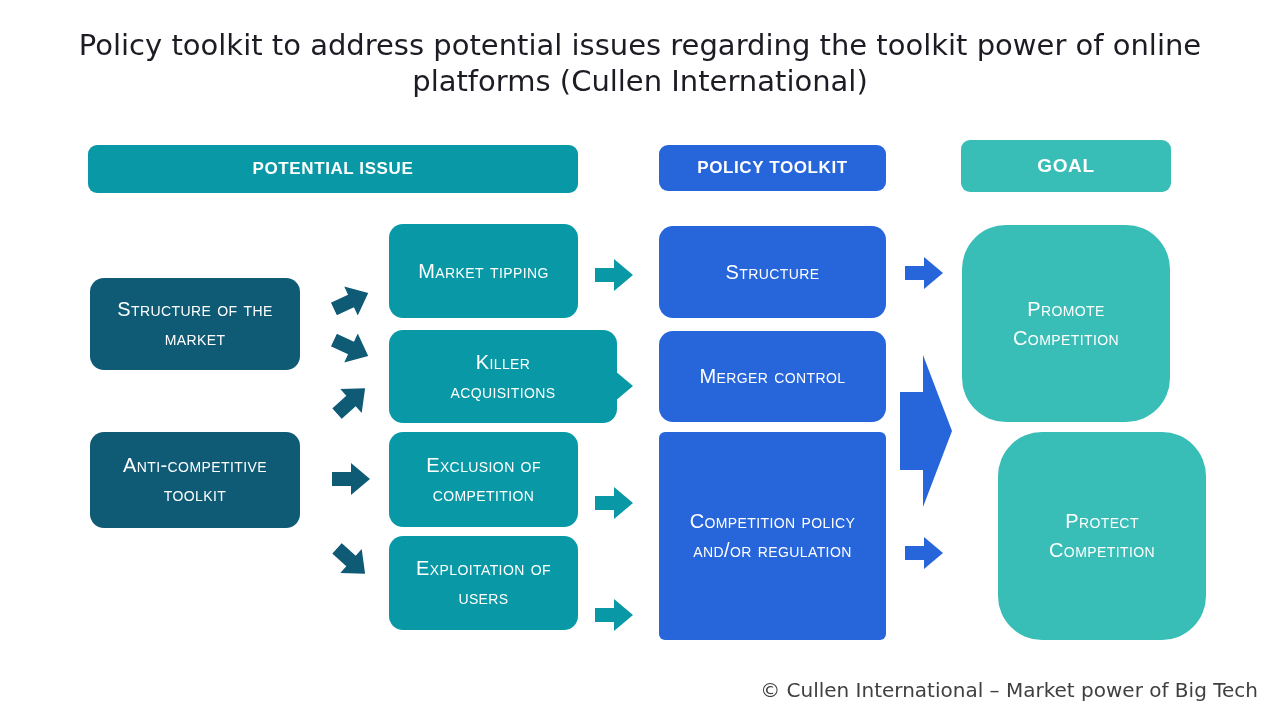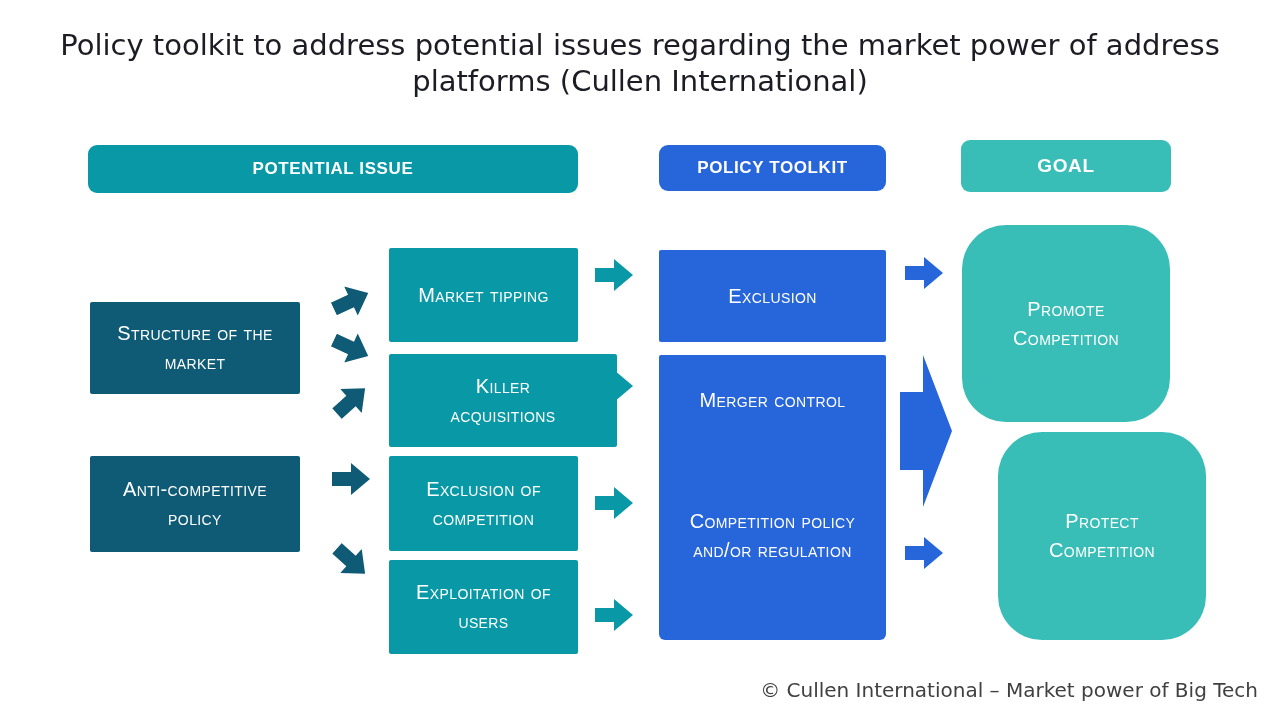--- a/index.html
+++ b/index.html
@@ -27,21 +27,21 @@
   .lbl{
     font-variant:small-caps;
     font-size:20px;line-height:1.45;letter-spacing:.4px;font-weight:500;
   }
   .hdr-lbl{font-size:17px;font-weight:700;letter-spacing:.6px;}
   .bg-teal{background:var(--teal);}
   .bg-dark{background:var(--dark-teal);}
   .bg-blue{background:var(--blue);}
   .bg-lteal{background:var(--light-teal);}
   .r9{border-radius:9px;}
-  .r14{border-radius:2px;margin-top:24px;}
+  .r14{border-radius:14px;}
   .r42{border-radius:6px;align-items:center;}
   .r44{border-radius:44px;}
   .w135{max-width:135px;}
   .w130{max-width:130px;}
   .w150{max-width:150px;}
   .w170{max-width:170px;}
   .w185{max-width:185px;}
   .w200{max-width:200px;}
   .arrow{position:absolute;width:38px;height:32px;}
   .arrow svg,.bigarrow svg{display:block;width:100%;height:100%;}
@@ -53,37 +53,37 @@
     position:absolute;top:678px;right:22px;
     font-family:"DejaVu Sans",sans-serif;
     font-size:20px;font-weight:400;color:#404040;
   }
 </style>
 </head>
 <body>
 
 <div class="canvas">
 
-  <h1 class="title">Policy toolkit to address potential issues regarding the market power of address platforms (Cullen International)</h1>
+  <h1 class="title">Policy toolkit to address potential issues regarding the toolkit power of online platforms (Cullen International)</h1>
 
   <div class="box bg-teal r9" style="left:88px;top:145px;width:490px;height:48px;">
     <span class="hdr-lbl">POTENTIAL ISSUE</span>
   </div>
   <div class="box bg-blue r9" style="left:659px;top:145px;width:227px;height:46px;">
     <span class="hdr-lbl">POLICY TOOLKIT</span>
   </div>
   <div class="box bg-lteal r9" style="left:961px;top:140px;width:210px;height:52px;">
     <span class="hdr-lbl" style="font-size:19px;">GOAL</span>
   </div>
 
   <div class="box bg-dark r14" style="left:90px;top:278px;width:210px;height:92px;">
     <span class="lbl w170">Structure of the market</span>
   </div>
   <div class="box bg-dark r14" style="left:90px;top:432px;width:210px;height:96px;">
-    <span class="lbl w185">Anti-competitive policy</span>
+    <span class="lbl w185">Anti-competitive toolkit</span>
   </div>
 
   <div class="arrow dark" style="left:332px;top:285px;transform:rotate(-25deg);">
     <svg viewBox="0 0 38 32">
         <path fill="currentColor" d="M0 9 H19 V0 L38 16 L19 32 V23 H0 Z"></path>
       </svg>
   </div>
   <div class="arrow dark" style="left:332px;top:332px;transform:rotate(25deg);">
     <svg viewBox="0 0 38 32">
         <path fill="currentColor" d="M0 9 H19 V0 L38 16 L19 32 V23 H0 Z"></path>
@@ -133,21 +133,21 @@
         <path fill="currentColor" d="M0 9 H19 V0 L38 16 L19 32 V23 H0 Z"></path>
       </svg>
   </div>
   <div class="arrow teal" style="left:595px;top:599px;">
     <svg viewBox="0 0 38 32">
         <path fill="currentColor" d="M0 9 H19 V0 L38 16 L19 32 V23 H0 Z"></path>
       </svg>
   </div>
 
   <div class="box bg-blue r14" style="left:659px;top:226px;width:227px;height:92px;">
-    <span class="lbl">Exclusion</span>
+    <span class="lbl">Structure</span>
   </div>
   <div class="box bg-blue r14" style="left:659px;top:331px;width:227px;height:91px;">
     <span class="lbl">Merger control</span>
   </div>
   <div class="box bg-blue r42" style="left:659px;top:432px;width:227px;height:208px;">
     <span class="lbl w200">Competition policy and/or regulation</span>
   </div>
 
   <div class="arrow blue" style="left:905px;top:257px;">
     <svg viewBox="0 0 38 32">

